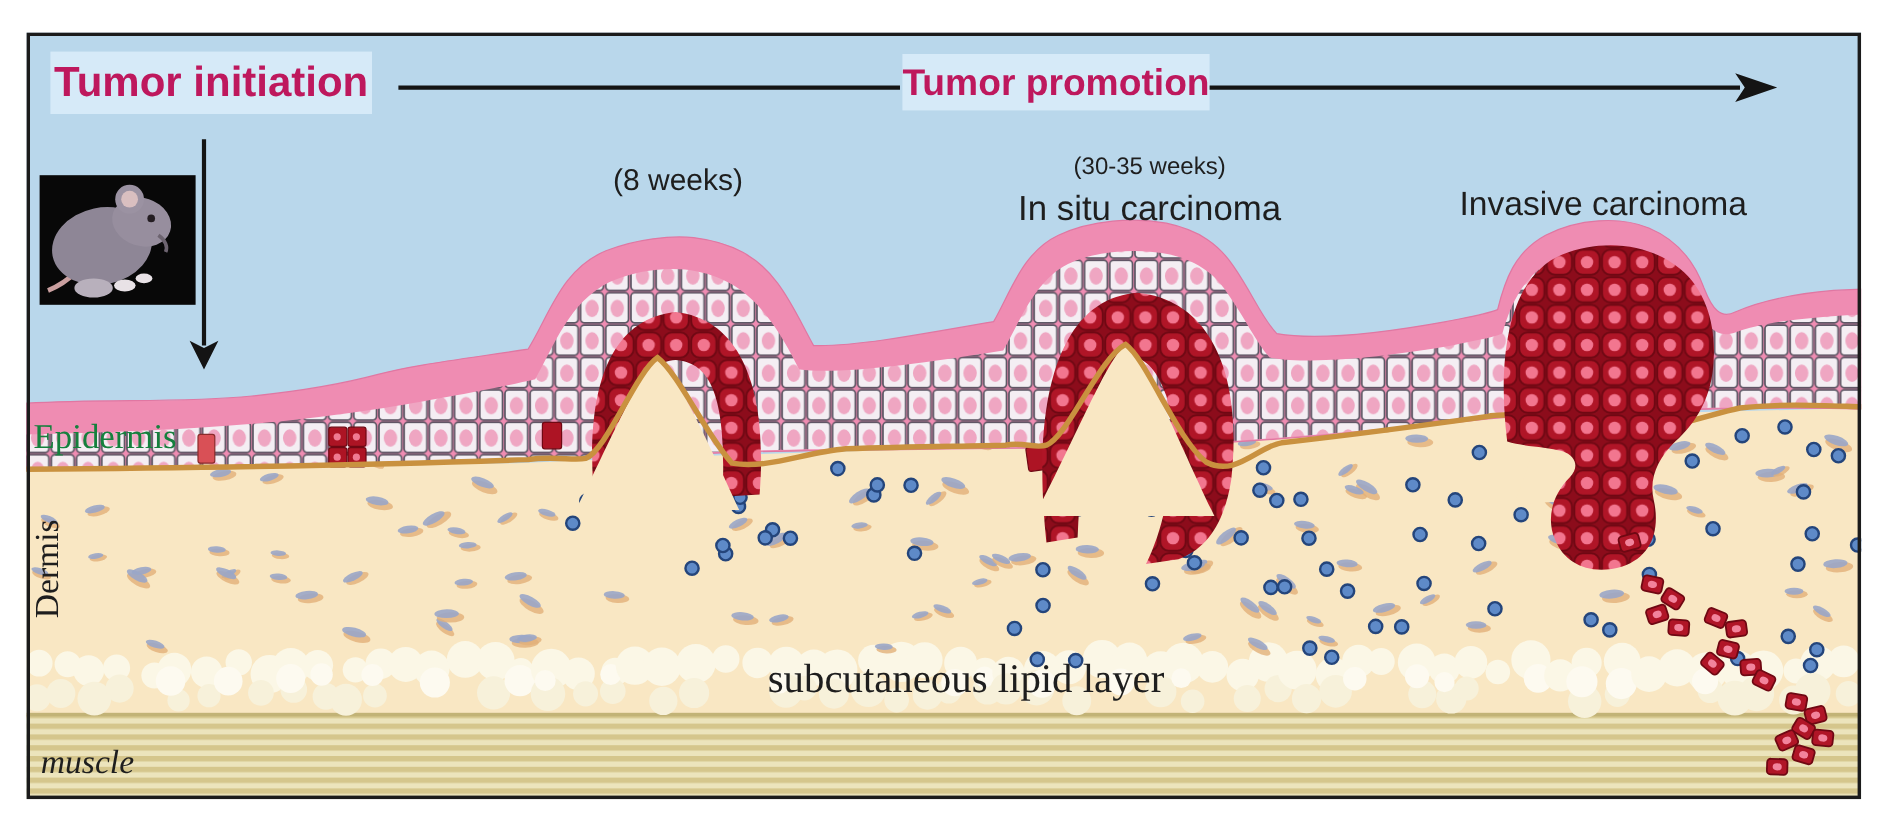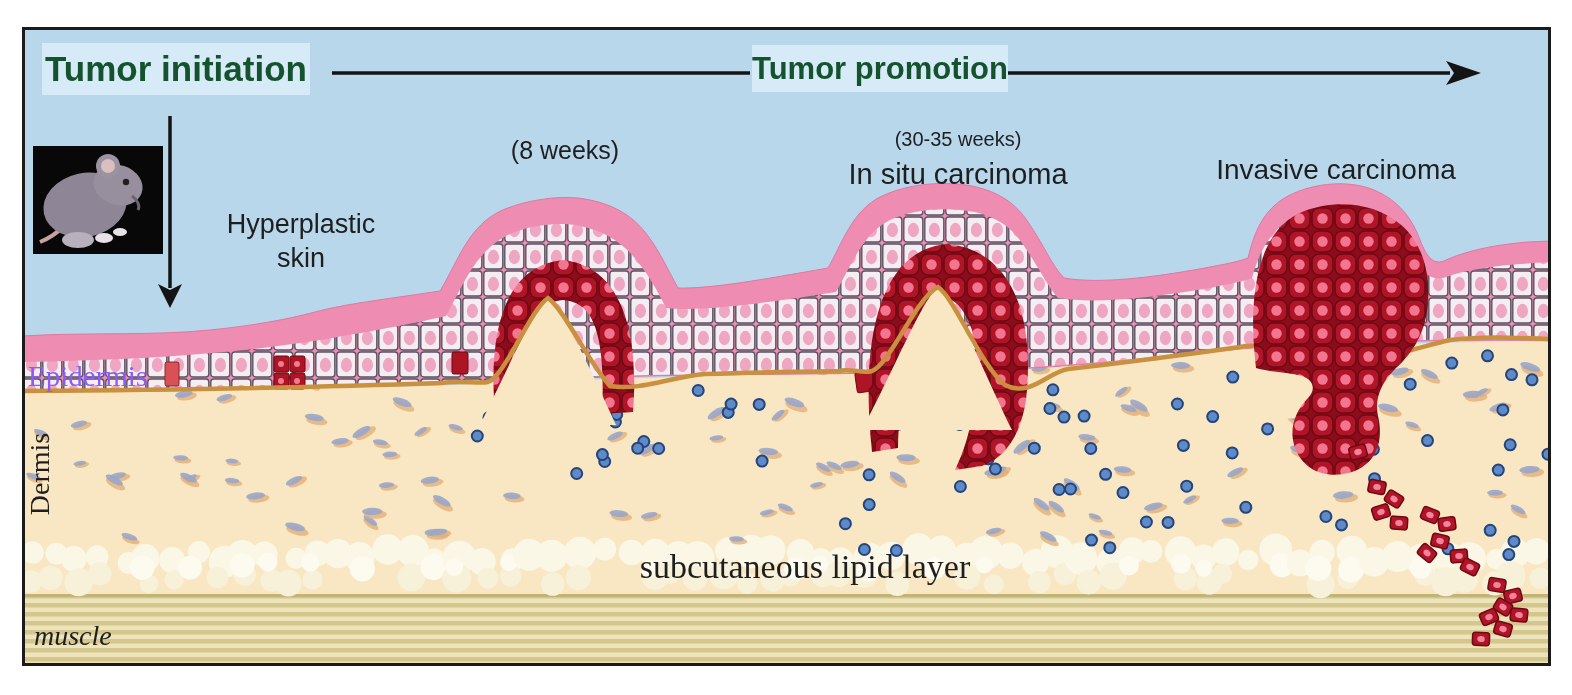--- a/index.html
+++ b/index.html
@@ -3,31 +3,31 @@
 <meta charset="utf-8">
 <style>
   html,body{margin:0;padding:0;background:#ffffff;}
   .stage{position:relative;width:1572px;height:695px;background:#ffffff;overflow:hidden;
          font-family:"Liberation Sans",sans-serif;}
   .stage svg{position:absolute;left:0;top:0;}
   .lbl{position:absolute;color:#1e1e1e;white-space:pre-line;}
   .sans{font-family:"Liberation Sans",sans-serif;}
   .serif{font-family:"Liberation Serif",serif;}
   .center{text-align:center;}
-  .band{background:#d6eaf8;color:#14532d;display:flex;align-items:center;justify-content:center;
+  .band{background:#d6eaf8;color:#be185d;display:flex;align-items:center;justify-content:center;
         font-weight:bold;}
   #lbl-initiation{left:42px;top:43px;width:268px;height:52px;font-size:35px;}
   #lbl-promotion{left:752px;top:45px;width:256px;height:47px;font-size:31px;}
   #lbl-hyper{left:215px;top:208px;width:172px;font-size:27px;line-height:1.25;}
   #lbl-benign-weeks{left:465px;top:136px;width:200px;font-size:25px;}
   #lbl-benign{left:440px;top:166px;width:250px;font-size:29px;}
   #lbl-insitu-weeks{left:843px;top:128px;width:230px;font-size:20px;}
   #lbl-insitu{left:828px;top:158px;width:260px;font-size:29px;}
   #lbl-invasive{left:1205px;top:154px;width:262px;font-size:28px;}
-  #lbl-epidermis{left:28px;top:360px;font-size:29px;color:#8b5cf6;}
+  #lbl-epidermis{left:28px;top:348px;font-size:29px;color:#15803d;}
   #lbl-initiated{left:105px;top:392px;width:150px;font-size:29px;line-height:1.15;}
   #lbl-dermis{left:-40px;top:458px;width:160px;font-size:28px;transform:rotate(-90deg);}
   #lbl-lipid{left:620px;top:548px;width:370px;font-size:34px;}
   #lbl-muscle{left:34px;top:620px;font-size:28px;font-style:italic;}
   #lbl-metastasis{left:1330px;top:616px;width:212px;font-size:35px;text-align:right;}
 </style>
 </head>
 <body>
 
 <div class="stage">
@@ -919,21 +919,20 @@
       <ellipse cx="120" cy="232" rx="7" ry="4" fill="#e8e2e6"></ellipse>
       <ellipse cx="78" cy="240" rx="16" ry="8" fill="#b8b0bc"></ellipse>
     </g>
 
     <rect x="23.5" y="28.5" width="1526" height="636" fill="none" stroke="#1b1b1b" stroke-width="3"></rect>
   </g>
 </svg>
 
 <div id="lbl-initiation" class="lbl band sans">Tumor initiation</div>
 <div id="lbl-promotion" class="lbl band sans">Tumor promotion</div>
-<div id="lbl-hyper" class="lbl sans center">Hyperplastic skin</div>
 <div id="lbl-benign-weeks" class="lbl sans center">(8 weeks)</div>
 <div id="lbl-insitu-weeks" class="lbl sans center">(30-35 weeks)</div>
 <div id="lbl-insitu" class="lbl sans center">In situ carcinoma</div>
 <div id="lbl-invasive" class="lbl sans center">Invasive carcinoma</div>
 <div id="lbl-epidermis" class="lbl serif">Epidermis</div>
 <div id="lbl-dermis" class="lbl serif center">Dermis</div>
 <div id="lbl-lipid" class="lbl serif center">subcutaneous lipid layer</div>
 <div id="lbl-muscle" class="lbl serif">muscle</div>
 
 </div>

